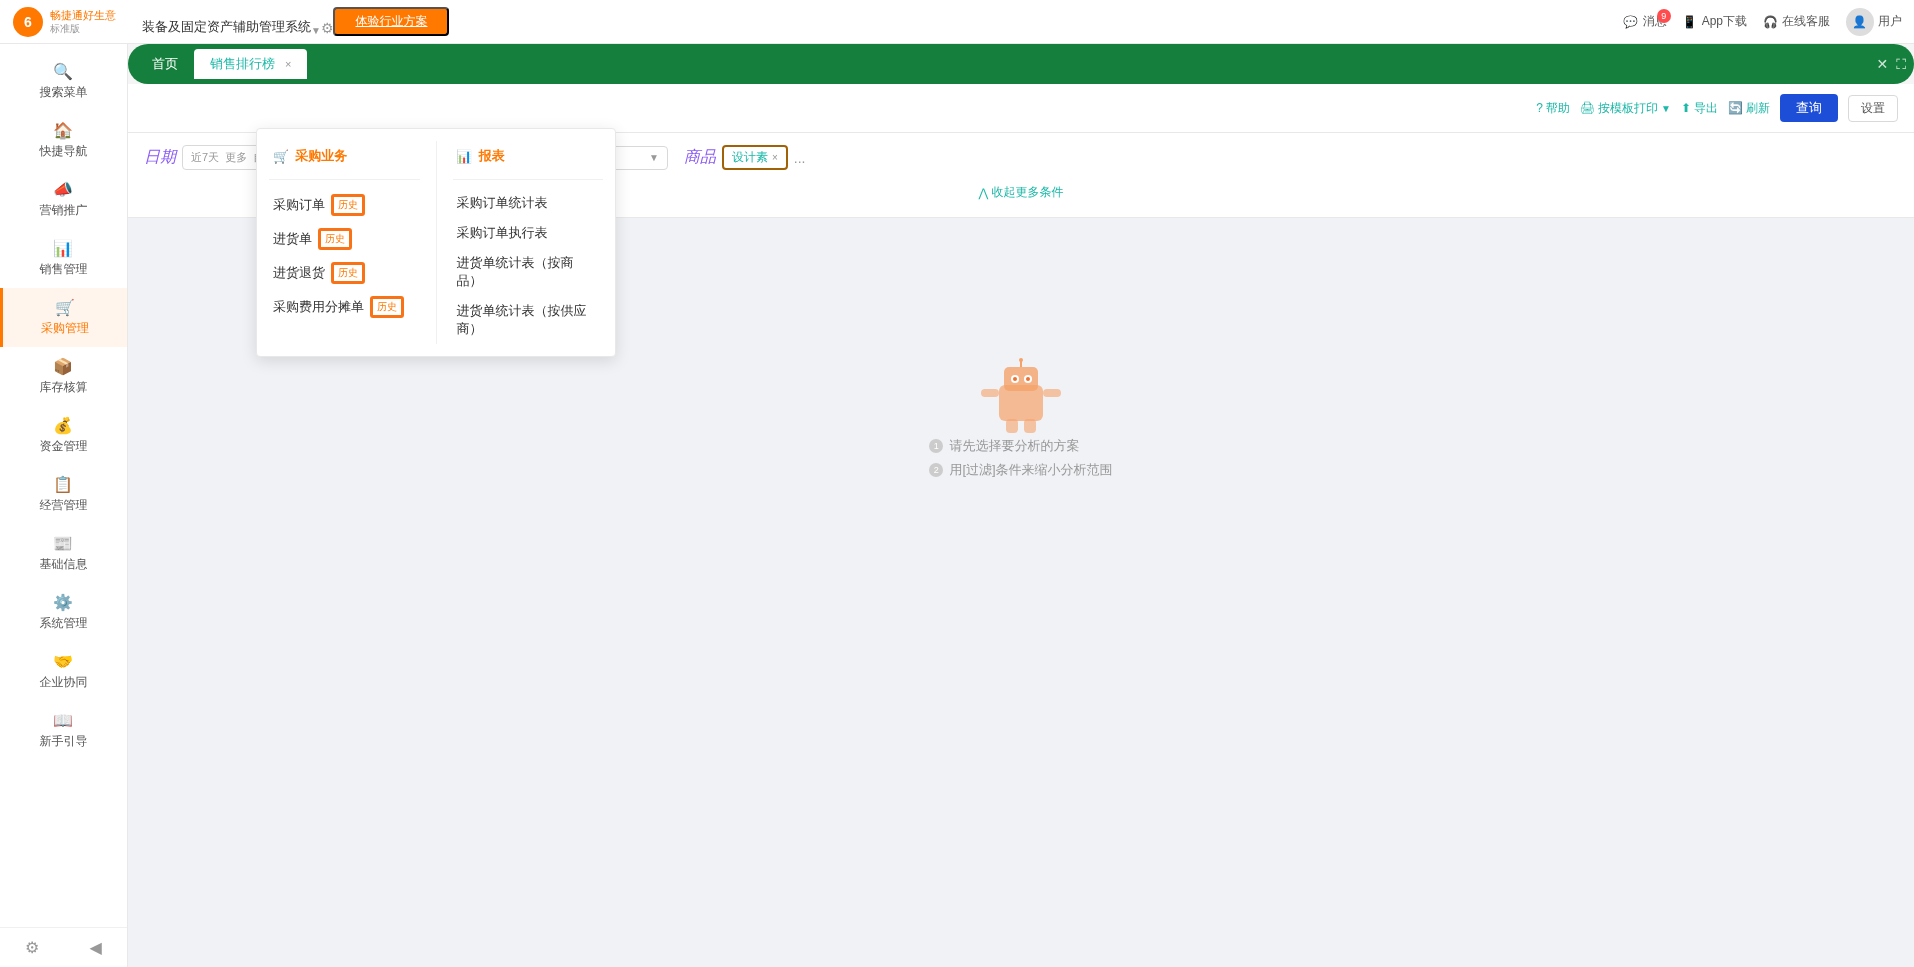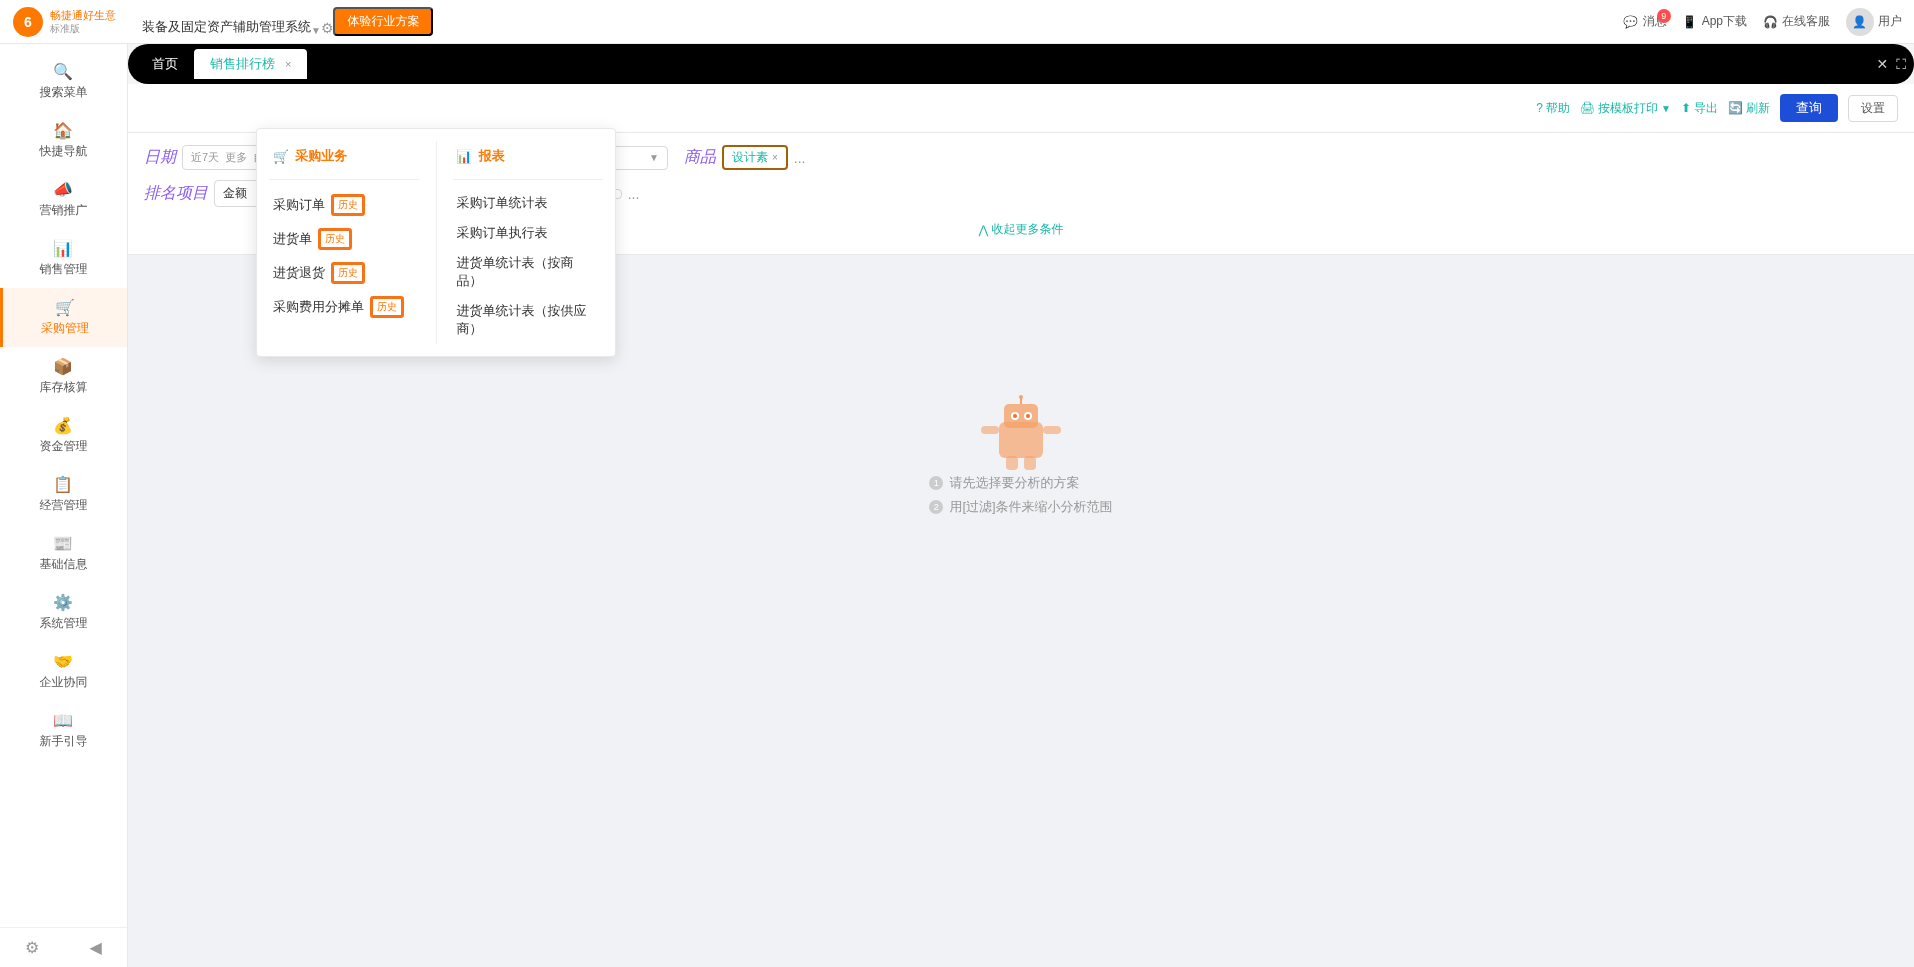--- a/index.html
+++ b/index.html
@@ -4,31 +4,31 @@
   <style>
     * { box-sizing: border-box; margin: 0; padding: 0; }
     body { font-family: "Microsoft YaHei", "PingFang SC", sans-serif; font-size: 13px; background: #f5f5f5; color: #333; overflow: hidden; }
 
     
     .app-container { display: flex; flex-direction: column; height: 967px; width: 1914px; }
     .top-bar { height: 44px; background: #fff; display: flex; align-items: center; padding: 0 12px; border-bottom: 1px solid #e8e8e8; flex-shrink: 0; }
     .main-layout { display: flex; flex: 1; overflow: hidden; }
     .sidebar { width: 128px; background: #fff; border-right: 1px solid #e8e8e8; display: flex; flex-direction: column; flex-shrink: 0; }
     .content-area { flex: 1; display: flex; flex-direction: column; overflow: hidden; }
-    .tab-bar { height: 40px; background: #000000; display: flex; align-items: center; padding: 0 8px; flex-shrink: 0; border-radius: 20px; }
+    .tab-bar { height: 40px; background: #15803d; display: flex; align-items: center; padding: 0 8px; flex-shrink: 0; border-radius: 20px; }
     .main-content { flex: 1; background: #f0f2f5; overflow: hidden; position: relative; }
 
     
     .top-bar-logo { display: flex; align-items: center; gap: 6px; width: 120px; }
     .logo-icon { width: 32px; height: 32px; }
     .logo-text { font-size: 11px; color: #ff7800; line-height: 1.3; }
     .top-bar-system { display: flex; align-items: flex-end; gap: 0; flex: 1; padding-left: 10px; }
     .system-dropdown { cursor: pointer; color: #999; font-size: 10px; }
     .system-gear { color: #999; cursor: pointer; font-size: 14px; }
-    .system-badge { background: #ff7800; color: #fff; padding: 4px 12px; border-radius: 4px; font-size: 12px; cursor: pointer; }
+    .system-badge { background: #ff7800; color: #fff; padding: 4px 20px; border-radius: 4px; font-size: 12px; cursor: pointer; text-decoration: underline; }
     .top-bar-right { display: flex; align-items: center; gap: 16px; margin-left: auto; }
     .top-bar-right-item { display: flex; align-items: center; gap: 4px; color: #555; font-size: 12px; cursor: pointer; position: relative; }
     .notification-dot { position: absolute; top: -4px; right: -4px; width: 14px; height: 14px; background: #ff4d4f; border-radius: 50%; font-size: 9px; color: #fff; display: flex; align-items: center; justify-content: center; }
     .user-avatar { width: 28px; height: 28px; border-radius: 50%; background: #ddd; display: flex; align-items: center; justify-content: center; color: #999; font-size: 12px; }
 
     
     .sidebar-top { padding: 8px 0; flex: 1; }
     .sidebar-item { display: flex; flex-direction: column; align-items: center; padding: 10px 0; cursor: pointer; color: #555; font-size: 12px; gap: 3px; position: relative; }
     .sidebar-item.active { background: #fff5ed; color: #ff7800; border-left: 3px solid #ff7800; }
     .sidebar-item .s-icon { font-size: 16px; }
@@ -243,38 +243,20 @@
               <div class="filter-item">
                 <span class="filter-label">商品</span>
                 <div class="filter-tag">
                   <span>设计素</span>
                   <span class="filter-tag-close">×</span>
                 </div>
                 <span class="filter-ellipsis">...</span>
               </div>
             </div>
 
-            <div class="filter-row">
-              <div class="filter-item">
-                <span class="filter-label">排名项目</span>
-                <div class="filter-select" style="min-width:160px;">
-                  <span>金额</span>
-                  <span style="font-size:10px;color:#999;">▼</span>
-                </div>
-                <span class="filter-ellipsis">...</span>
-              </div>
-              <div class="filter-item">
-                <span class="filter-label">业务员</span>
-                <div class="filter-select" style="min-width:160px;">
-                  <span style="color:#ccc;"></span>
-                  <span></span>
-                </div>
-                <span class="filter-ellipsis">...</span>
-              </div>
-            </div>
 
 
             <div class="filter-collapse-row">
               <span class="filter-collapse">
                 <span>⋀</span>
                 <span>收起更多条件</span>
               </span>
             </div>
           </div>
         </div>

